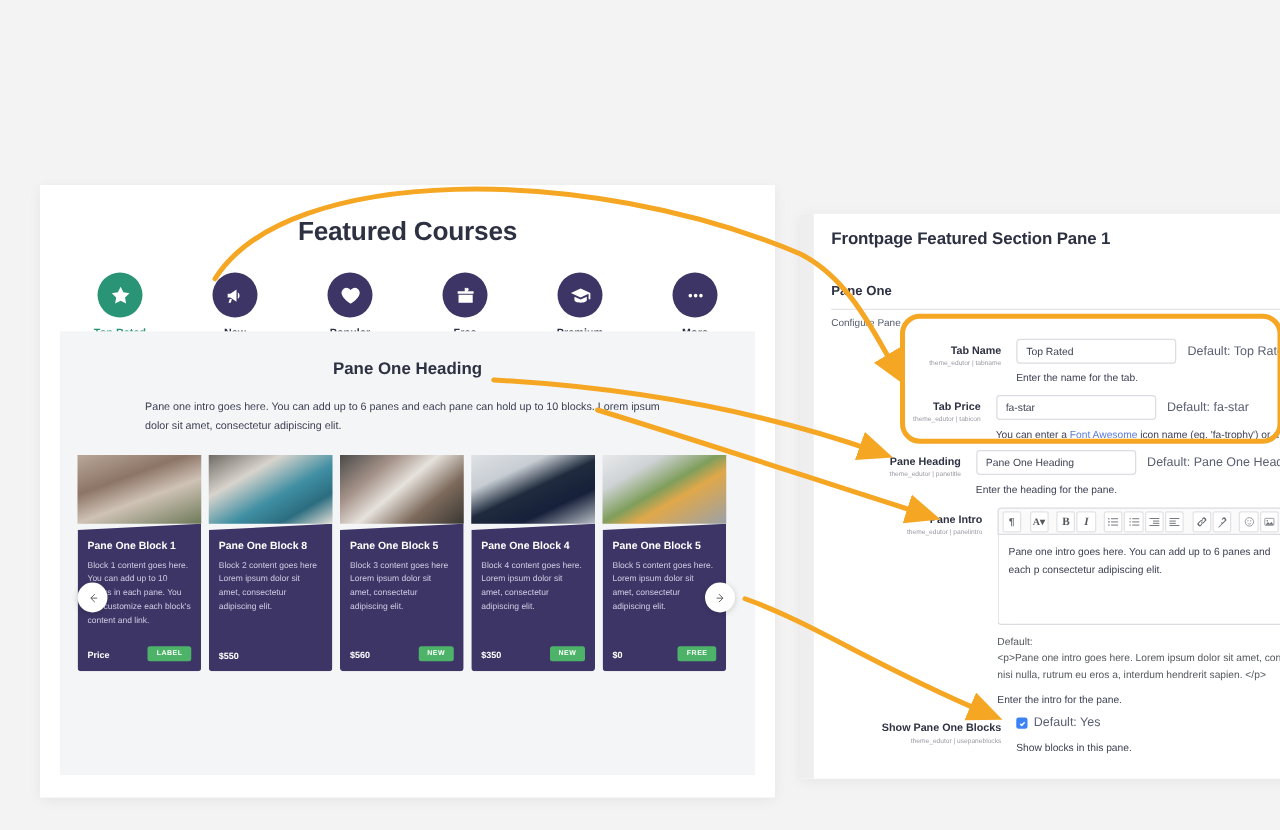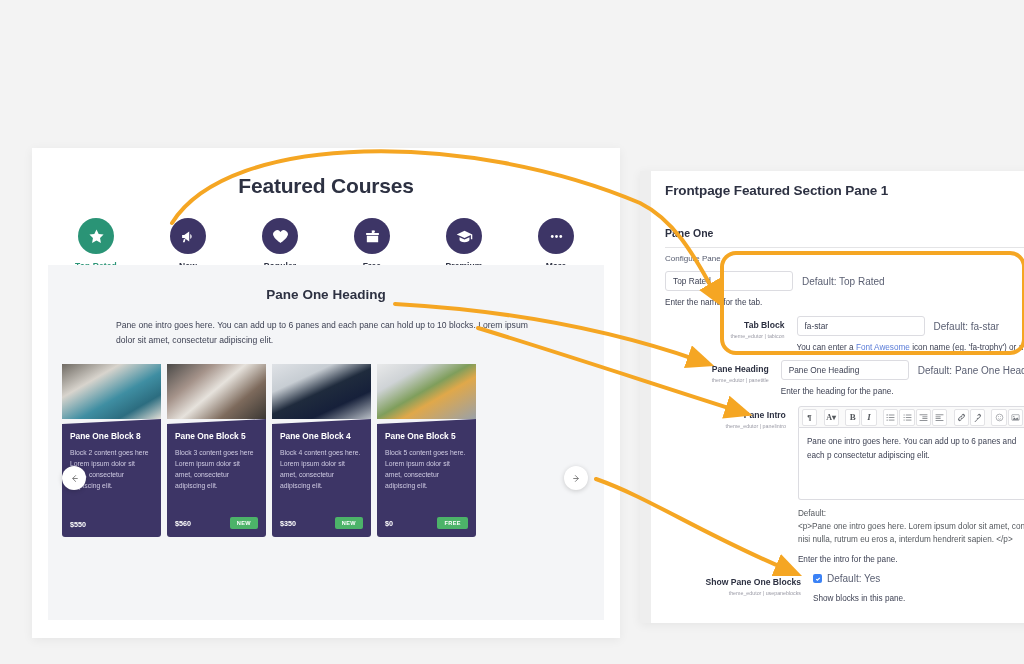--- a/index.html
+++ b/index.html
@@ -243,20 +243,31 @@
       </div>
 
     </div>
 
     <div id="pane">
       <div id="pane-heading">Pane One Heading</div>
       <div id="pane-intro">Pane one intro goes here. You can add up to 6 panes and each pane can hold up to 10 blocks. Lorem ipsum dolor sit amet, consectetur adipiscing elit.</div>
 
       <div id="cards">
 
+        <div class="card">
+          <div class="card-img" style="background-image:linear-gradient(160deg,#b9a79a 0%,#8c7566 35%,#cfc2b6 60%,#6d7a58 100%);"></div>
+          <div class="card-body">
+            <div class="card-title">Pane One Block 1</div>
+            <div class="card-text">Block 1 content goes here. You can add up to 10 blocks in each pane. You can customize each block's content and link.</div>
+            <div class="card-foot">
+              <span class="card-price">Price</span>
+              <span class="card-badge">LABEL</span>
+            </div>
+          </div>
+        </div>
 
         <div class="card">
           <div class="card-img" style="background-image:linear-gradient(150deg,#6f6a63 0%,#d8d4cd 30%,#3f8ea2 58%,#2c6d80 78%,#e4e0d8 100%);"></div>
           <div class="card-body">
             <div class="card-title">Pane One Block 8</div>
             <div class="card-text">Block 2 content goes here Lorem ipsum dolor sit amet, consectetur adipiscing elit.</div>
             <div class="card-foot">
               <span class="card-price">$550</span>
 
             </div>
@@ -317,32 +328,36 @@
   <div id="admin">
     <div id="admin-gutter"></div>
     <div id="admin-inner">
 
       <div id="admin-title">Frontpage Featured Section Pane 1</div>
       <div id="admin-section">Pane One</div>
       <div id="admin-rule"></div>
       <div id="configure-label">Configure Pane</div>
 
       <div class="frow" style="margin-top:8px;">
+        <div class="flabel">
+          <div class="flabel-main">Tab Name</div>
+          <div class="flabel-sub">theme_edutor | tabname</div>
+        </div>
         <div class="fcontrol">
           <div class="finline">
             <input class="ftext" type="text" value="Top Rated" style="">
             <span class="fdefault">Default: Top Rated</span>
           </div>
           <div class="fhelp">Enter the name for the tab.</div>
         </div>
       </div>
 
       <div class="frow" style="margin-top:9px;">
         <div class="flabel">
-          <div class="flabel-main">Tab Block</div>
+          <div class="flabel-main">Tab Price</div>
           <div class="flabel-sub">theme_edutor | tabicon</div>
         </div>
         <div class="fcontrol">
           <div class="finline">
             <input class="ftext" type="text" value="fa-star" style="">
             <span class="fdefault">Default: fa-star</span>
           </div>
           <div class="fhelp" style="white-space:nowrap;overflow:hidden;">
             <span>You can enter a </span><a href="#">Font Awesome</a><span> icon name (eg. 'fa-trophy') or a Boo</span>
           </div>

